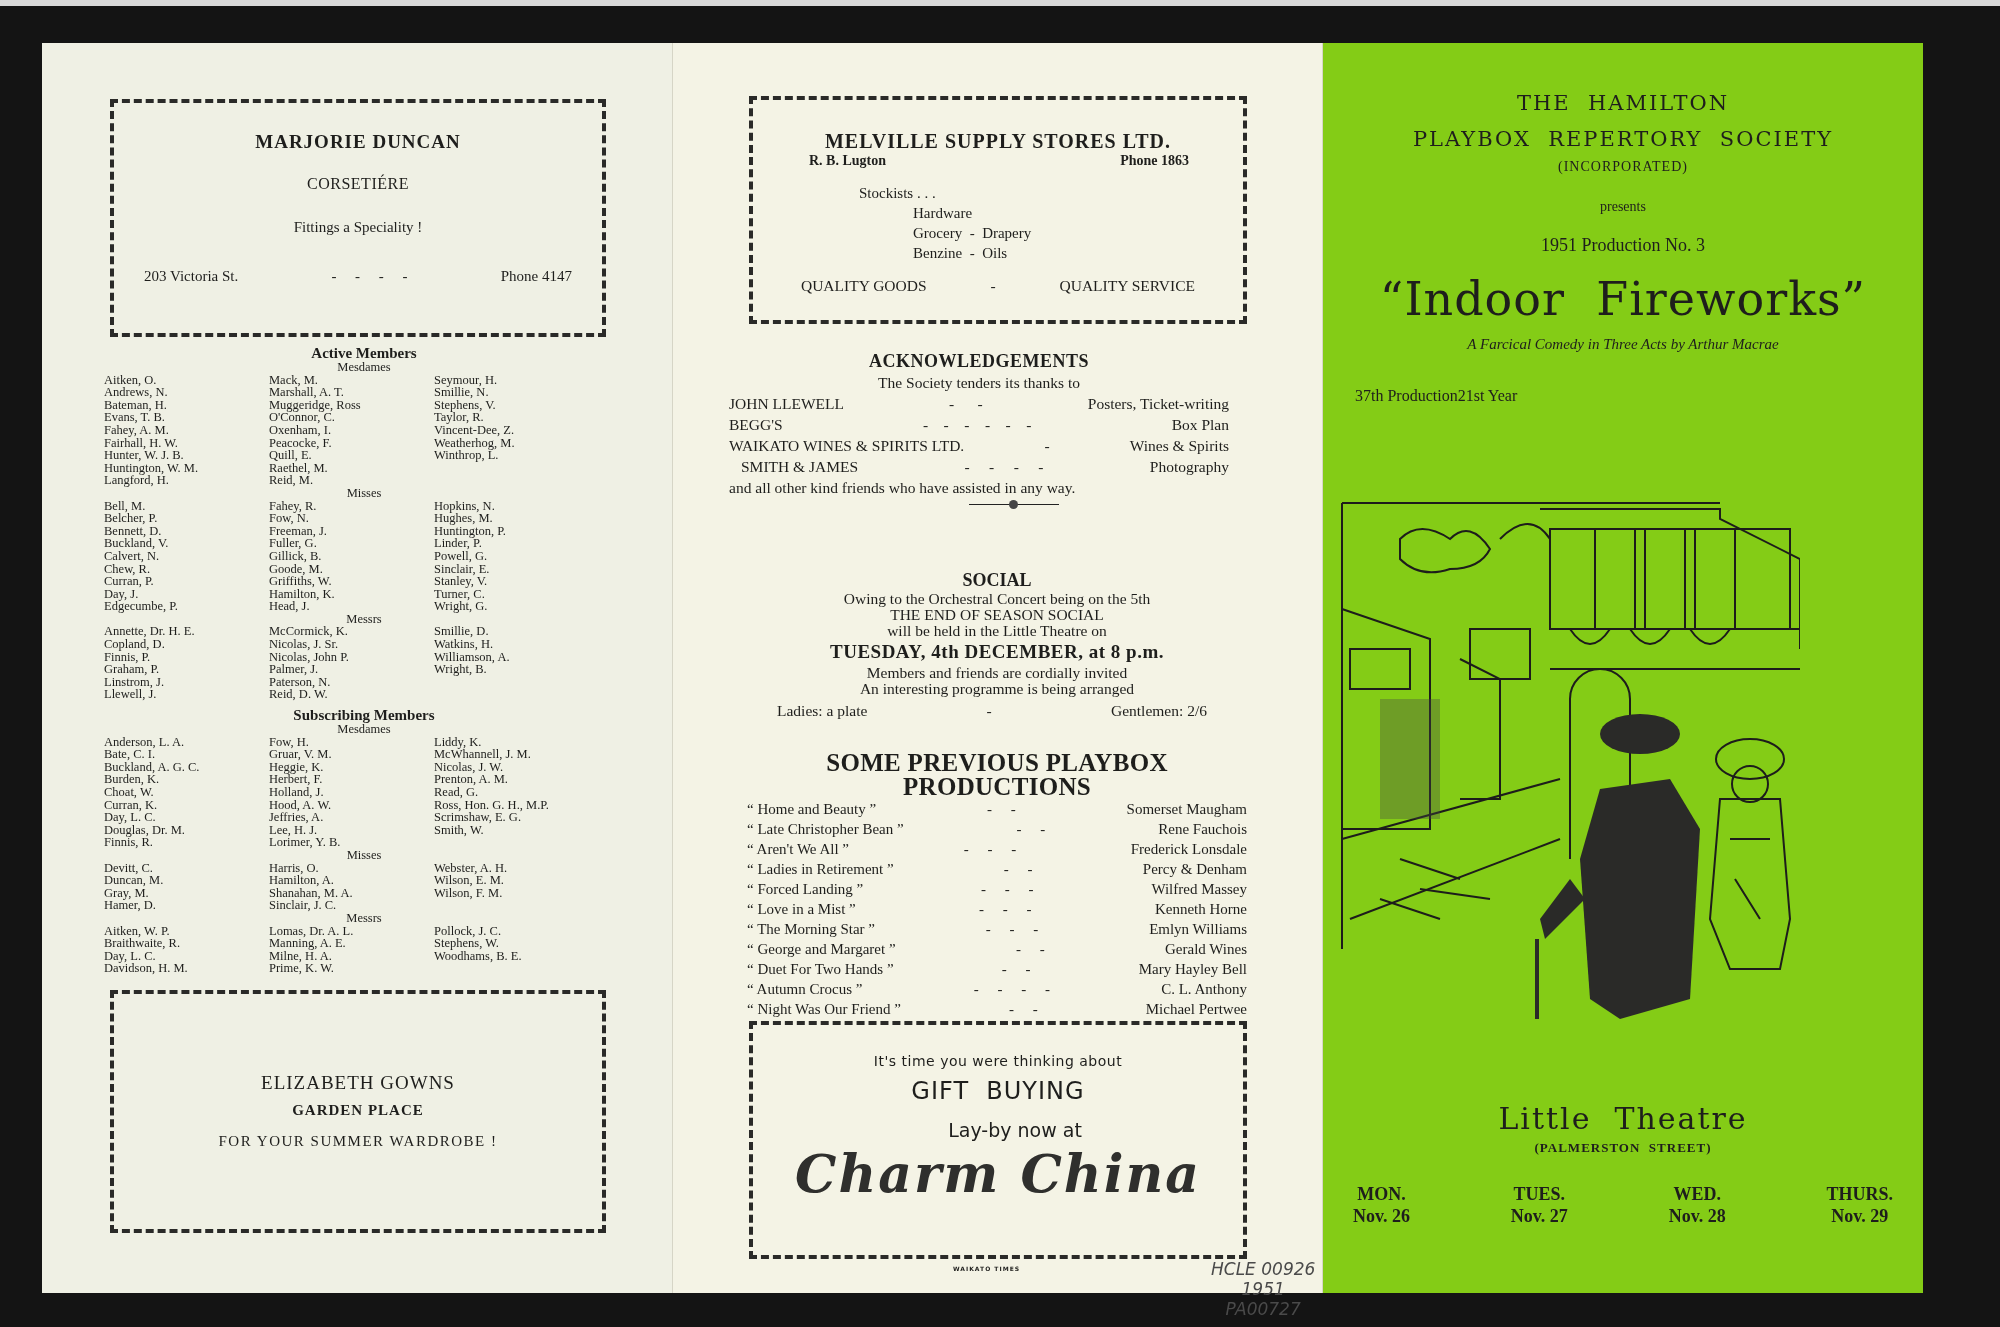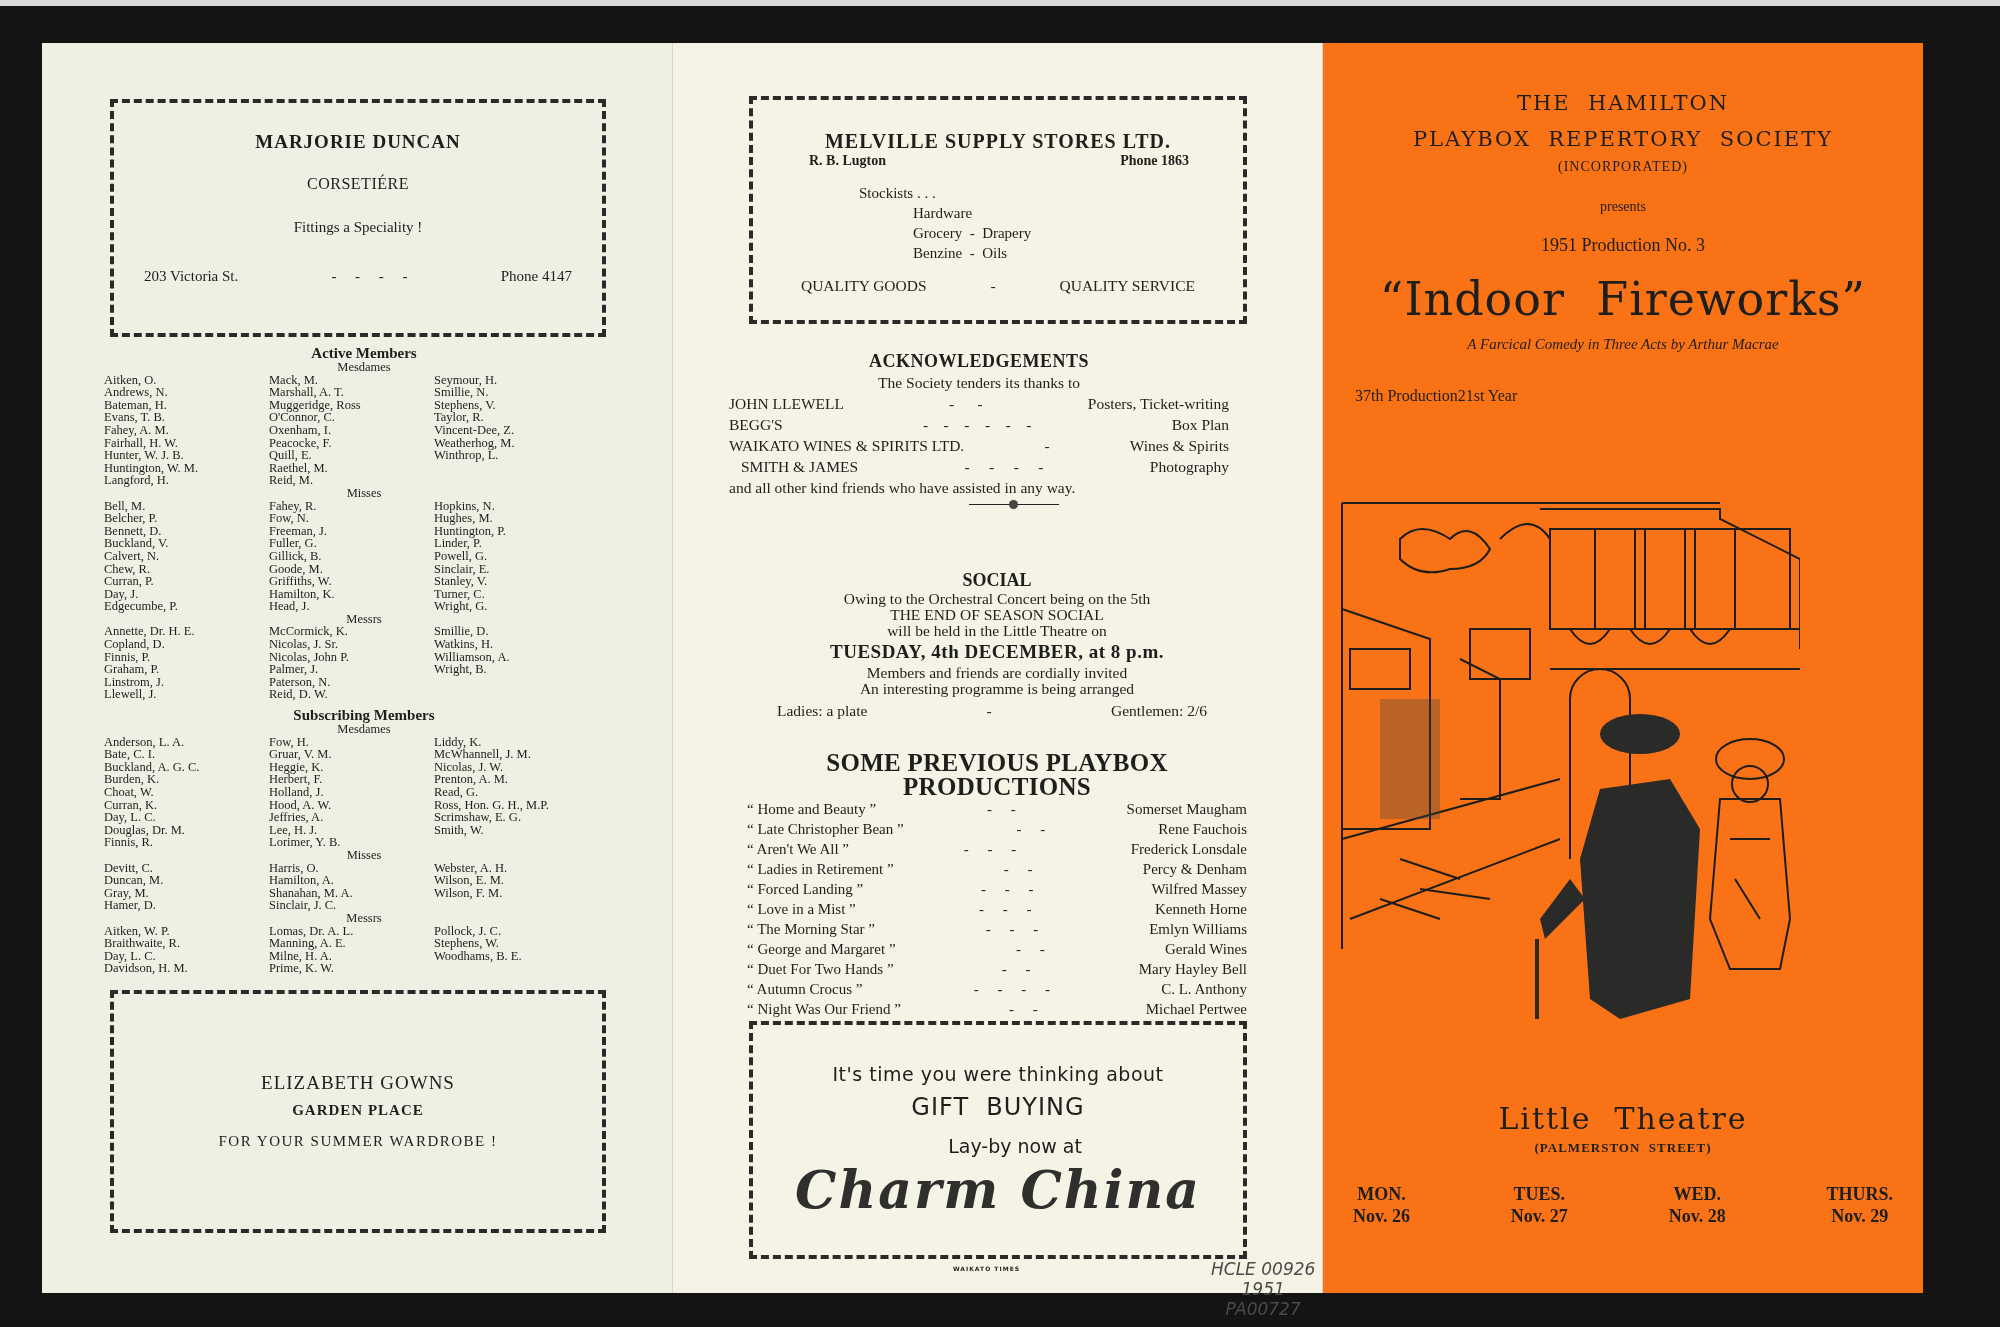--- a/index.html
+++ b/index.html
@@ -11,21 +11,21 @@
     position: relative;
   }
   .paper {
     position: absolute; left: 42px; top: 43px; width: 1625px; height: 1250px;
     background: #f3f2e6;
     border-radius: 2px;
   }
   .panel { position: absolute; top: 0; height: 100%; }
   .panel.p1 { left: 0; width: 630px; background: #eff0e4; }
   .panel.p2 { left: 630px; width: 650px; background: #f4f3e5; border-left: 1px solid #d6d5c6; }
-  .panel.p3 { left: 1280px; width: 600px; background: #f97316; border-left: 1px solid #d8d6c8; }
+  .panel.p3 { left: 1280px; width: 600px; background: #84cc16; border-left: 1px solid #d8d6c8; }
   .paper-ext { position: absolute; left: 1667px; top: 43px; width: 253px; height: 1250px; background: #f4f3e8; border-radius: 0 4px 4px 0; }
   .topstrip { position: absolute; left: 0; top: 0; width: 2000px; height: 6px; background: #d8d8d8; }
 
   .adbox {
     position: absolute;
     border: 4px dashed #2a2a28;
     box-sizing: border-box;
     text-align: center;
   }
   .center { text-align: center; }
@@ -67,21 +67,21 @@
   .social { position: absolute; left: 74px; top: 526px; width: 500px; text-align: center; font-size: 15.5px; line-height: 16px; }
   .social .title { font-weight: bold; font-size: 18px; line-height: 22px; }
   .social .big { font-weight: bold; font-size: 19px; line-height: 26px; letter-spacing: 0.5px; }
   .social .ladies { display: flex; justify-content: space-between; padding: 0 40px 0 30px; margin-top: 6px; }
 
   .prev { position: absolute; left: 74px; top: 708px; width: 500px; font-size: 15px; line-height: 20px; }
   .prev .title { text-align: center; font-weight: bold; font-size: 25px; line-height: 24px; letter-spacing: 0.3px; }
   .prev .row { display: flex; justify-content: space-between; }
 
   .cc-box { left: 76px; top: 978px; width: 498px; height: 238px; font-family: "DejaVu Sans", sans-serif; }
-  .cc-l1 { font-size: 19px; margin-top: 38px; letter-spacing: 0.5px; }
+  .cc-l1 { font-size: 14px; margin-top: 28px; letter-spacing: 0.5px; }
   .cc-l2 { font-size: 24px; margin-top: 8px; letter-spacing: 1px; }
   .cc-l3 { font-size: 19px; margin-top: 14px; text-align: center; padding-left: 34px; }
   .cc-brand { font-family: "DejaVu Serif", serif; font-style: italic; font-weight: bold; font-size: 52px; margin-top: 2px; letter-spacing: 2px; color: #2f2f2d; }
   .imprint { position: absolute; left: 280px; top: 1222px; font-family: "DejaVu Sans", sans-serif; font-size: 6px; font-weight: bold; letter-spacing: 1px; }
   .handwrite { position: absolute; left: 538px; top: 1216px; font-family: "DejaVu Sans", sans-serif; font-style: italic; font-size: 17px; color: #4a4a4a; line-height: 20px; text-align: center; }
 
   
   .cover { position: absolute; left: 0; top: 0; width: 600px; }
   .soc1 { text-align: center; font-family: "DejaVu Serif", serif; font-size: 21px; margin-top: 48px; letter-spacing: 2px; }
   .soc2 { text-align: center; font-family: "DejaVu Serif", serif; font-size: 21px; margin-top: 12px; letter-spacing: 2px; }

